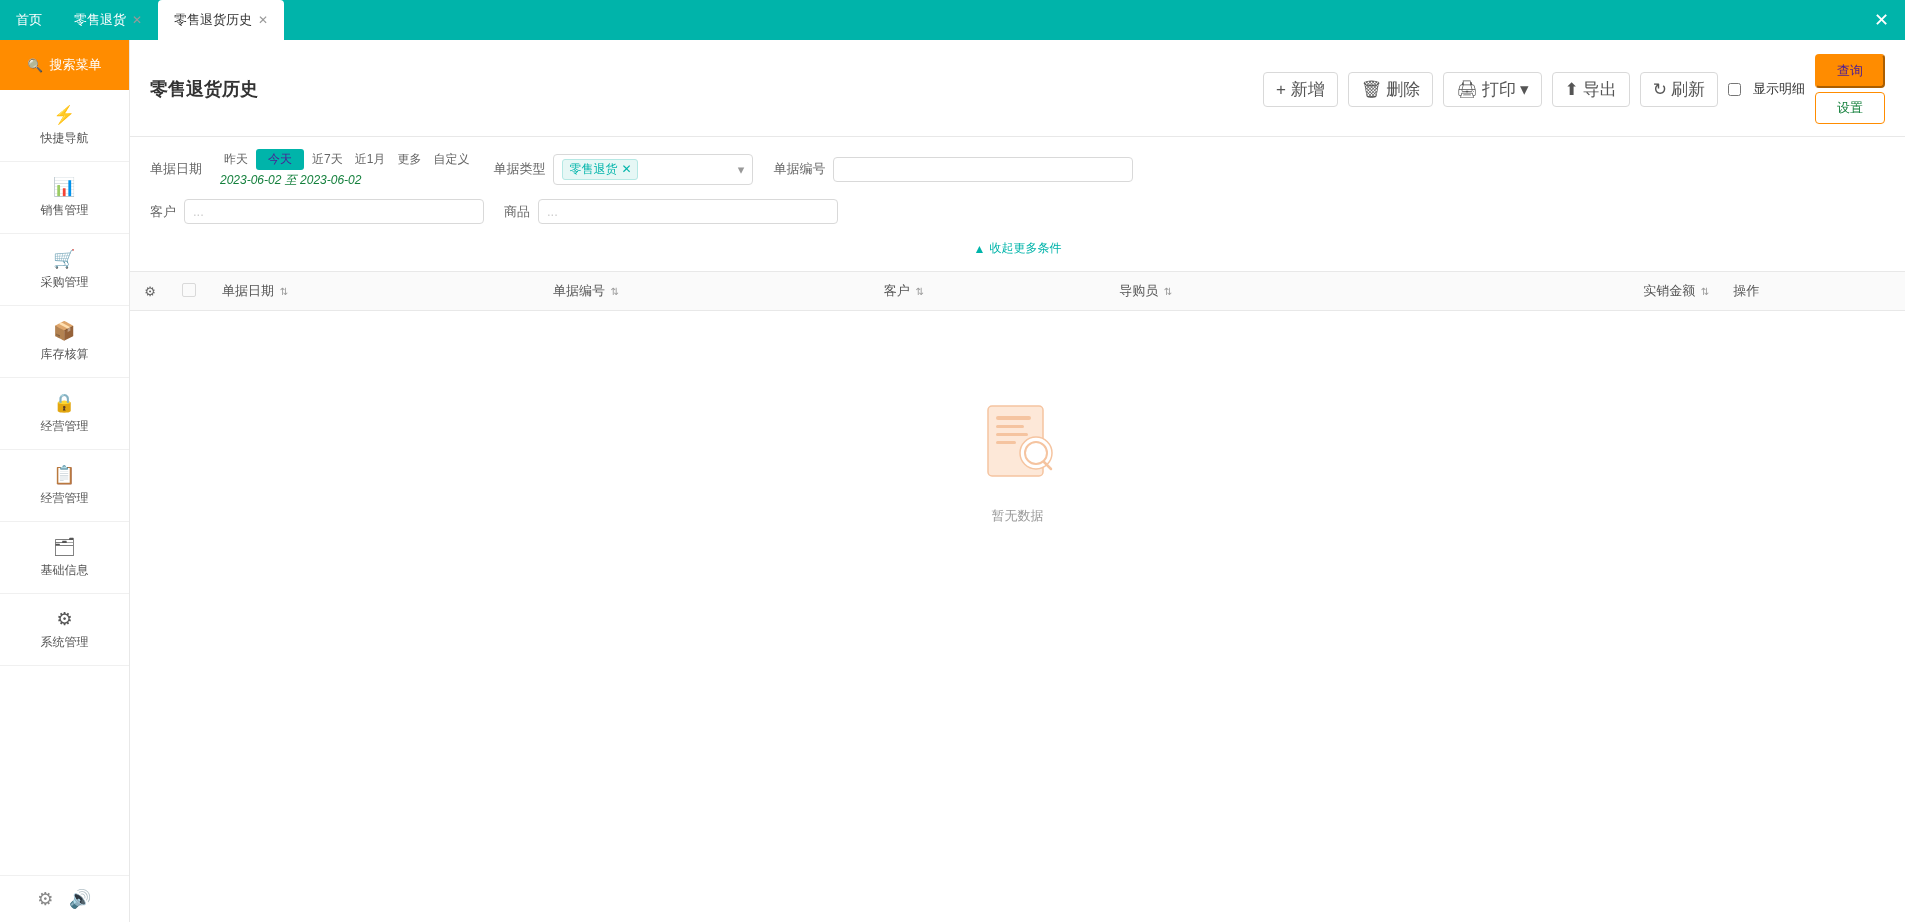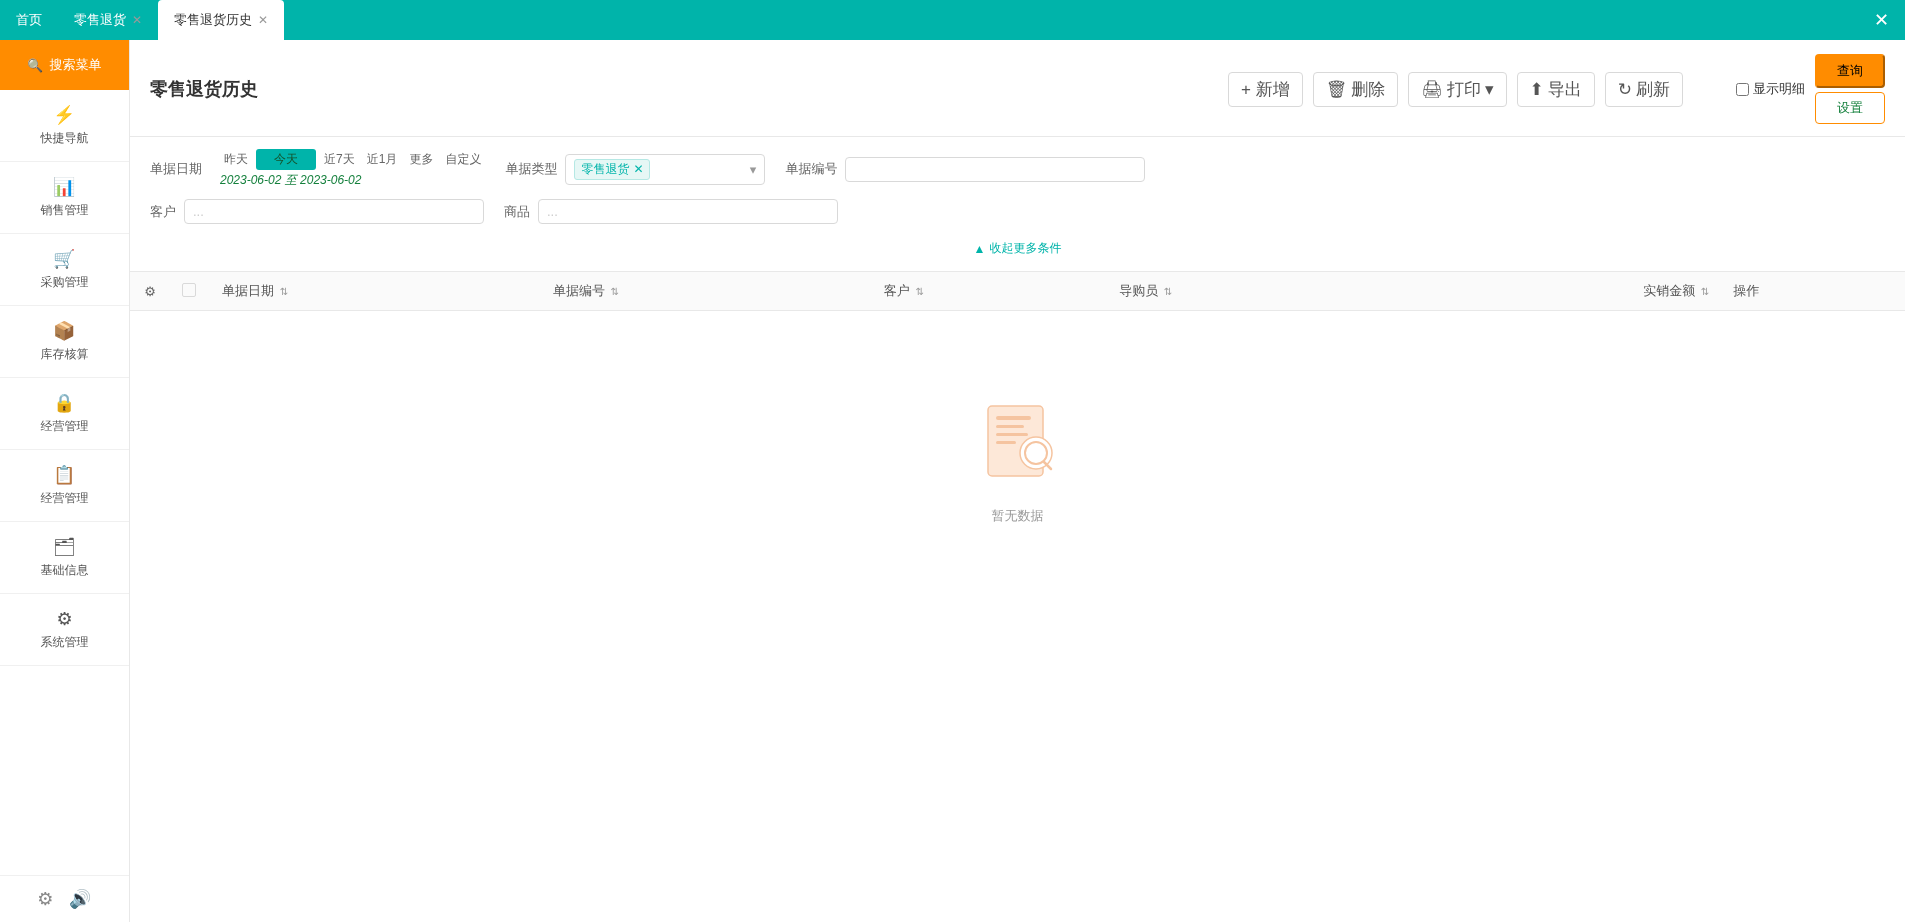--- a/index.html
+++ b/index.html
@@ -25,31 +25,31 @@
     .sidebar-bottom { margin-top: auto; display: flex; align-items: center; justify-content: center; gap: 16px; padding: 12px; border-top: 1px solid #f0f0f0; }
     .sidebar-bottom .gear-icon, .sidebar-bottom .sound-icon { font-size: 18px; color: #888; cursor: pointer; }
 
     
     .content { flex: 1; display: flex; flex-direction: column; background: #f5f5f5; overflow: hidden; }
     .page-header { background: #fff; padding: 14px 20px 0 20px; border-bottom: 1px solid #e8e8e8; flex-shrink: 0; }
     .page-title-row { display: flex; align-items: center; justify-content: space-between; margin-bottom: 12px; }
     .page-title { font-size: 18px; font-weight: bold; color: #333; }
     .toolbar { display: flex; align-items: center; gap: 10px; }
     .toolbar-btn { display: flex; align-items: center; gap: 4px; padding: 5px 12px; border: 1px solid #d9d9d9; border-radius: 4px; background: #fff; cursor: pointer; font-size: 17px; color: #555; }
-    .btn-query { background: #ff8c00; color: #000000; border-color: #ff8c00; padding: 6px 20px; border-radius: 4px; cursor: pointer; font-size: 13px; }
+    .btn-query { background: #ff8c00; color: #4c1d95; border-color: #ff8c00; padding: 6px 20px; border-radius: 4px; cursor: pointer; font-size: 13px; }
     .btn-set { background: #fff; color: #15803d; border: 1px solid #ff8c00; padding: 6px 20px; border-radius: 4px; cursor: pointer; font-size: 13px; }
     .toolbar-right { display: flex; flex-direction: column; gap: 4px; }
 
     
     .filter-area { padding: 12px 20px; background: #fff; border-bottom: 1px solid #e8e8e8; flex-shrink: 0; }
     .filter-row { display: flex; align-items: center; gap: 20px; margin-bottom: 10px; flex-wrap: nowrap; }
     .filter-item { display: flex; align-items: center; gap: 8px; }
     .filter-label { color: #666; font-size: 13px; white-space: nowrap; flex-shrink: 0; }
     .date-btn { font-size: 12px; color: #666; cursor: pointer; padding: 2px 4px; border-radius: 3px; }
-    .date-btn.active { background: #00b4aa; color: #14532d; padding: 2px 18px; border-radius: 3px; }
+    .date-btn.active { background: #00b4aa; color: #4c1d95; padding: 2px 12px; border-radius: 3px; }
     .date-range { font-size: 12px; color: #15803d; margin-top: 2px; font-style: italic; }
     .filter-date-group { display: flex; flex-direction: column; margin-left: 10px; }
     .date-top { display: flex; align-items: center; gap: 4px; }
 
     .type-select { display: flex; align-items: center; border: 1px solid #d9d9d9; border-radius: 4px; padding: 4px 8px; min-width: 200px; cursor: pointer; background: #fff; gap: 6px; }
     .type-tag { background: #e6f7f5; color: #00b4aa; border: 1px solid #b5e8e4; border-radius: 3px; padding: 1px 6px; font-size: 12px; display: flex; align-items: center; gap: 4px; }
     .type-tag .x { cursor: pointer; color: #00b4aa; }
     .type-select-arrow { margin-left: auto; color: #999; }
 
     .text-input { border: 1px solid #d9d9d9; border-radius: 4px; padding: 4px 8px; min-width: 200px; color: #999; font-size: 13px; background: #fff; cursor: pointer; }
@@ -163,21 +163,21 @@
             <span>▾</span>
           </button>
           <button class="toolbar-btn">
             <span>⬆</span>
             <span>导出</span>
           </button>
           <button class="toolbar-btn">
             <span>↻</span>
             <span>刷新</span>
           </button>
-          <label style="display:flex;align-items:center;gap:4px;cursor:pointer;margin-left:43px;">
+          <label style="display:flex;align-items:center;gap:12px;cursor:pointer;">
             <input type="checkbox" style="">
             <span>显示明细</span>
           </label>
           <div class="toolbar-right">
             <button class="btn-query">查询</button>
             <button class="btn-set">设置</button>
           </div>
         </div>
       </div>
     </div>

